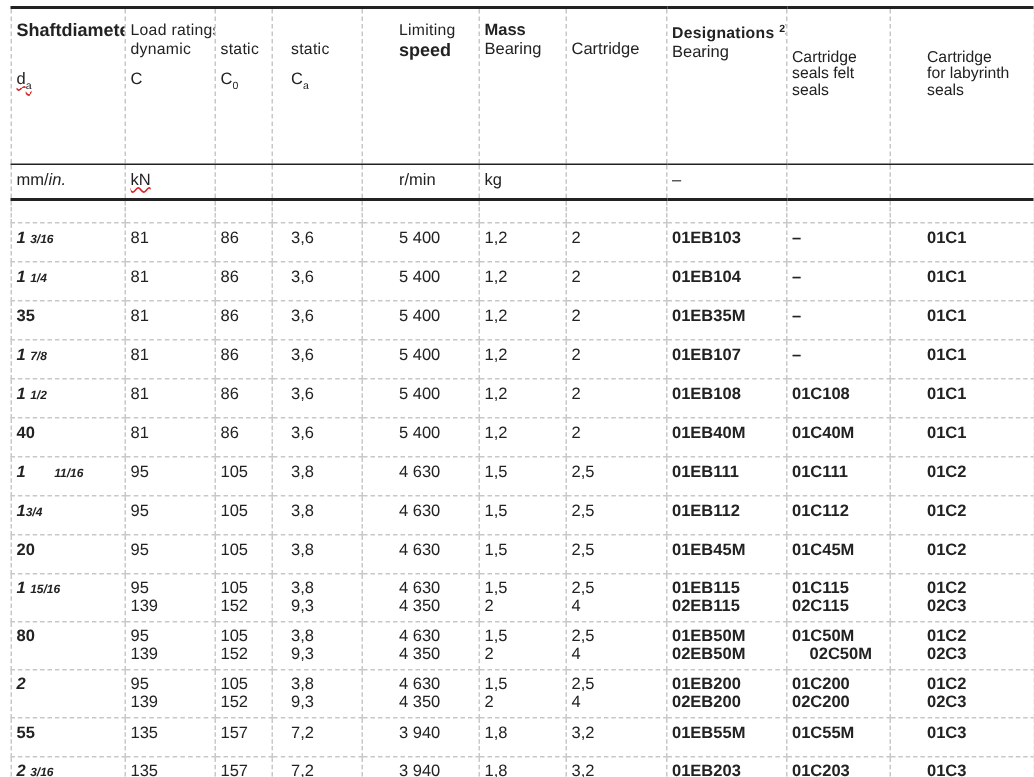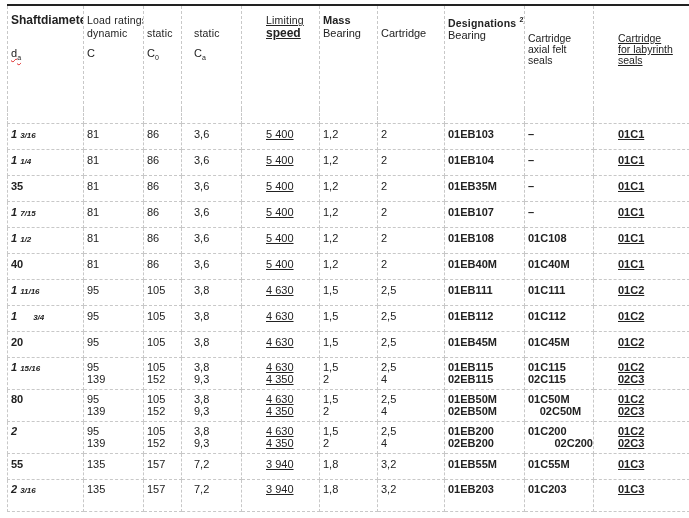--- a/index.html
+++ b/index.html
@@ -27,21 +27,21 @@
   tr.row.double td { height: 28px; padding-top: 3px; margin-left: 33px; }
   .b { font-weight: bold; }
   .bi { font-weight: bold; font-style: italic; }
   .frac { font-style: italic; font-size: 8px; font-weight: bold; }
   .narrow { letter-spacing: 0.2px; font-size: 10.5px; }
   .sup { font-size: 7px; vertical-align: super; }
   .sub { font-size: 7px; vertical-align: sub; }
   .squig { text-decoration: underline wavy #d22; text-decoration-thickness: 1px; }
   .h-big { font-weight: bold; font-size: 12px; }
   .pad-l { padding-left: 12px; }
-  .pad-l2 { padding-left: 24px; text-decoration: underline; }
+  .pad-l2 { padding-left: 24px; }
   .line { display: block; }
 </style>
 </head>
 <body>
 
 <div class="wrap">
 <table>
   <colgroup>
     <col class="c0">
         <col class="c1">
@@ -86,29 +86,41 @@
       <td>
         <span class="line">&nbsp;</span>
         <span class="line">Cartridge</span>
       </td>
       <td>
         <span class="line narrow b"><span>Designations</span> <span class="sup">2)</span></span>
         <span class="line">Bearing</span>
       </td>
       <td style="padding-top:27px;font-size:10.5px;line-height:11px">
         <span class="line">Cartridge</span>
-        <span class="line">axial felt</span>
+        <span class="line">seals felt</span>
         <span class="line">seals</span>
       </td>
       <td class="pad-l2" style="padding-top:27px;font-size:10.5px;line-height:11px">
         <span class="line">Cartridge</span>
         <span class="line">for labyrinth</span>
         <span class="line">seals</span>
       </td>
     </tr>
+    <tr class="units">
+      <td><span>mm/</span><i>in.</i></td>
+      <td><span class="squig">kN</span></td>
+      <td></td>
+      <td></td>
+      <td class="pad-l2">r/min</td>
+      <td>kg</td>
+      <td></td>
+      <td>–</td>
+      <td></td>
+      <td></td>
+    </tr>
     <tr class="spacer">
       <td></td>
           <td></td>
           <td></td>
           <td></td>
           <td></td>
           <td></td>
           <td></td>
           <td></td>
           <td></td>
@@ -198,21 +210,21 @@
             <span class="line">01EB35M</span>
           </td>
           <td class="b">
             <span class="line">–</span>
           </td>
           <td class="b pad-l2">
             <span class="line">01C1</span>
           </td>
         </tr>
         <tr class="row">
-          <td><span class="bi">1</span><span class="frac" style="margin-left: 3px;">7/15</span></td>
+          <td><span class="bi">1</span><span class="frac" style="margin-left: 3px;">7/8</span></td>
           <td class="">
             <span class="line">81</span>
           </td>
           <td class="">
             <span class="line">86</span>
           </td>
           <td class="pad-l">
             <span class="line">3,6</span>
           </td>
           <td class="pad-l2">
@@ -288,21 +300,21 @@
             <span class="line">01EB40M</span>
           </td>
           <td class="b">
             <span class="line">01C40M</span>
           </td>
           <td class="b pad-l2">
             <span class="line">01C1</span>
           </td>
         </tr>
         <tr class="row">
-          <td><span class="bi">1</span><span class="frac" style="margin-left: 3px;">11/16</span></td>
+          <td><span class="bi">1</span><span class="frac" style="margin-left: 19px;">11/16</span></td>
           <td class="">
             <span class="line">95</span>
           </td>
           <td class="">
             <span class="line">105</span>
           </td>
           <td class="pad-l">
             <span class="line">3,8</span>
           </td>
           <td class="pad-l2">
@@ -318,21 +330,21 @@
             <span class="line">01EB111</span>
           </td>
           <td class="b">
             <span class="line">01C111</span>
           </td>
           <td class="b pad-l2">
             <span class="line">01C2</span>
           </td>
         </tr>
         <tr class="row">
-          <td><span class="bi">1</span><span class="frac" style="margin-left: 16px;">3/4</span></td>
+          <td><span class="bi">1</span><span class="frac" style="margin-left: 0;">3/4</span></td>
           <td class="">
             <span class="line">95</span>
           </td>
           <td class="">
             <span class="line">105</span>
           </td>
           <td class="pad-l">
             <span class="line">3,8</span>
           </td>
           <td class="pad-l2">
@@ -487,21 +499,21 @@
           <td class="">
             <span class="line">2,5</span>
             <span class="line" style="line-height: 11px;">4</span>
           </td>
           <td class="b">
             <span class="line">01EB200</span>
             <span class="line" style="line-height: 11px;">02EB200</span>
           </td>
           <td class="b">
             <span class="line">01C200</span>
-            <span class="line" style="line-height: 11px; text-align: right;">02C200</span>
+            <span class="line" style="line-height: 11px;">02C200</span>
           </td>
           <td class="b pad-l2">
             <span class="line">01C2</span>
             <span class="line" style="line-height: 11px;">02C3</span>
           </td>
         </tr>
         <tr class="row">
           <td><span class="b">55</span></td>
           <td class="">
             <span class="line">135</span>

